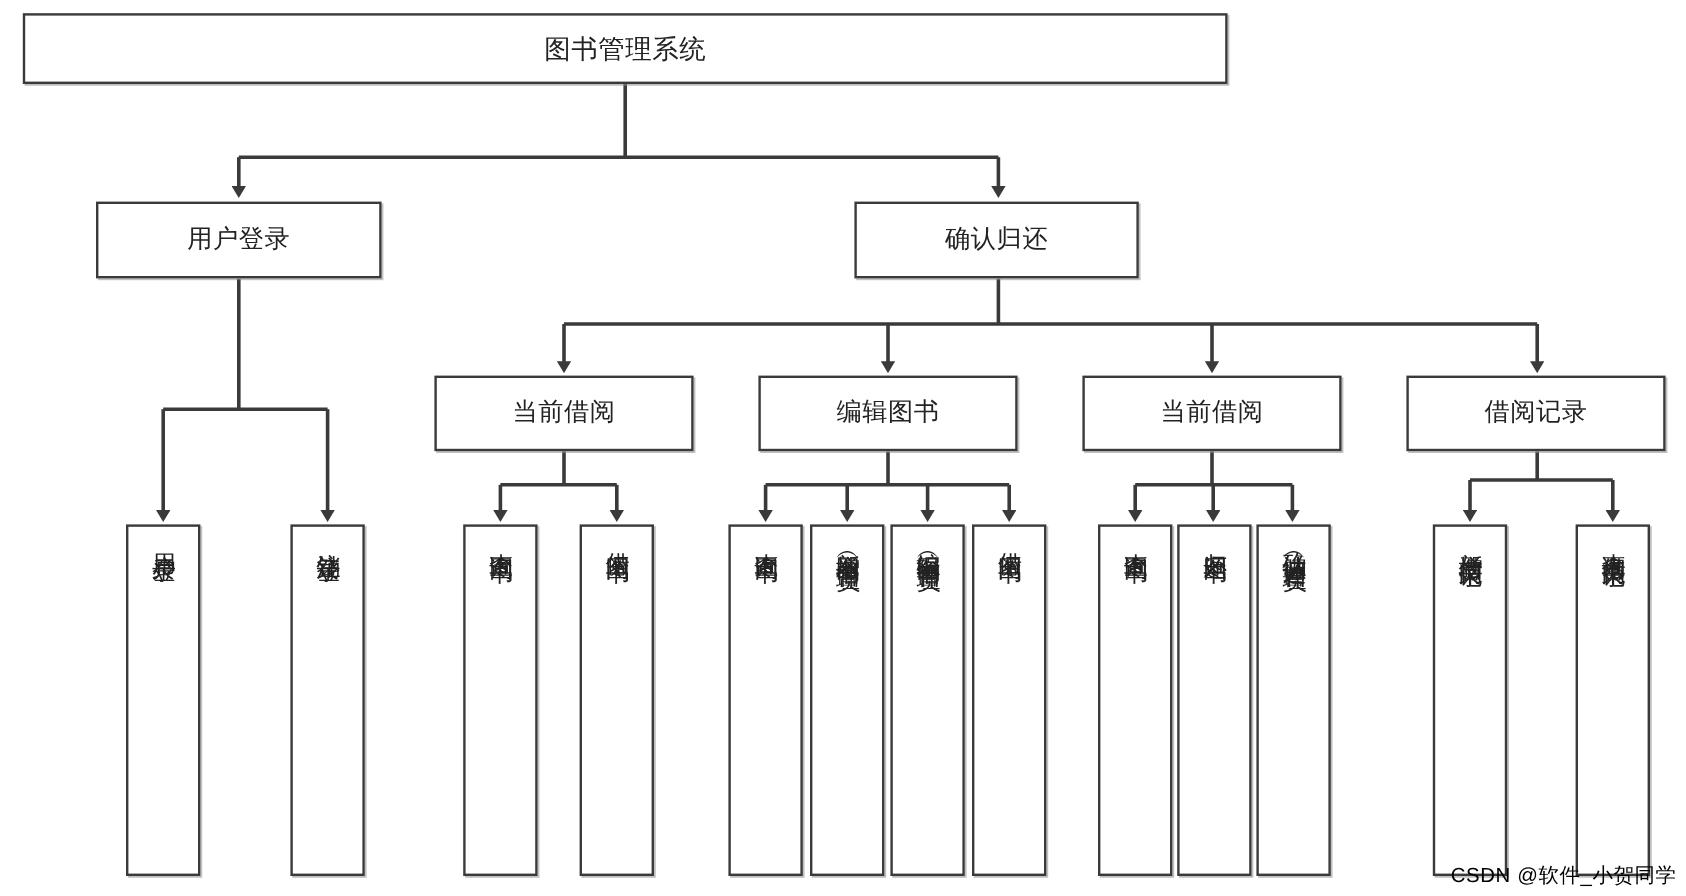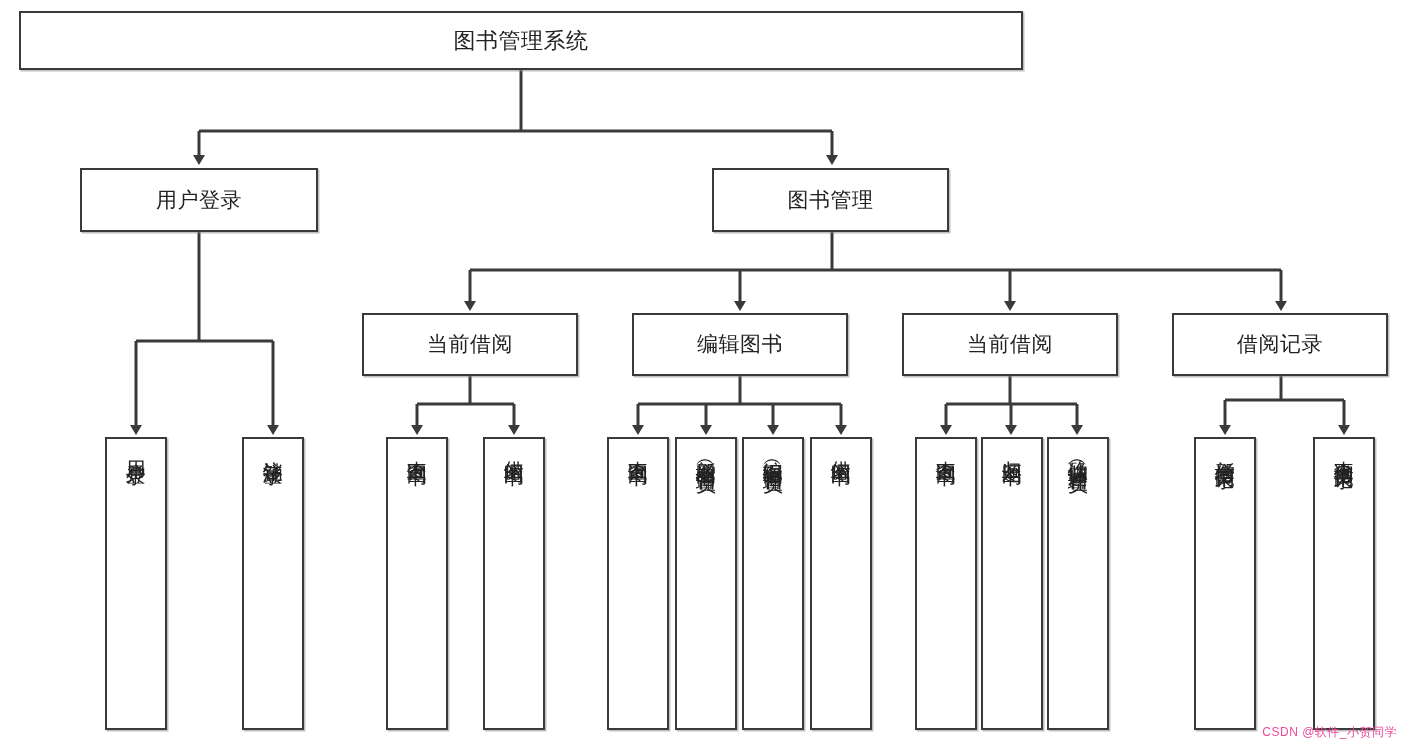--- a/index.html
+++ b/index.html
@@ -58,22 +58,22 @@
     font-size: 20px;
     line-height: 1.42;
     letter-spacing: 2px;
     white-space: nowrap;
     display: block;
   }
   .watermark {
     position: absolute;
     right: 8px;
     bottom: 6px;
-    font-size: 12px;
-    color: #ec4899;
+    font-size: 17px;
+    color: #000000;
     letter-spacing: 0.5px;
     z-index: 5;
     white-space: nowrap;
     text-align: center;
   }
 </style>
 </head>
 <body>
 
 <div id="canvas">
@@ -129,21 +129,21 @@
   </svg>
 
   <div class="node root" style="left:19px; top:11px; width:1004px; height:59px;">
     <span class="label">图书管理系统</span>
   </div>
 
   <div class="node branch" style="left:80px; top:168px; width:238px; height:64px;">
     <span class="label">用户登录</span>
   </div>
   <div class="node branch" style="left:712px; top:168px; width:237px; height:64px;">
-    <span class="label">图书管理</span>
+    <span class="label">确认归还</span>
   </div>
 
   <div class="node branch" style="left:362px; top:313px; width:216px; height:63px;">
     <span class="label">当前借阅</span>
   </div>
   <div class="node branch" style="left:632px; top:313px; width:216px; height:63px;">
     <span class="label">编辑图书</span>
   </div>
   <div class="node branch" style="left:1172px; top:313px; width:216px; height:63px;">
     <span class="label">借阅记录</span>

